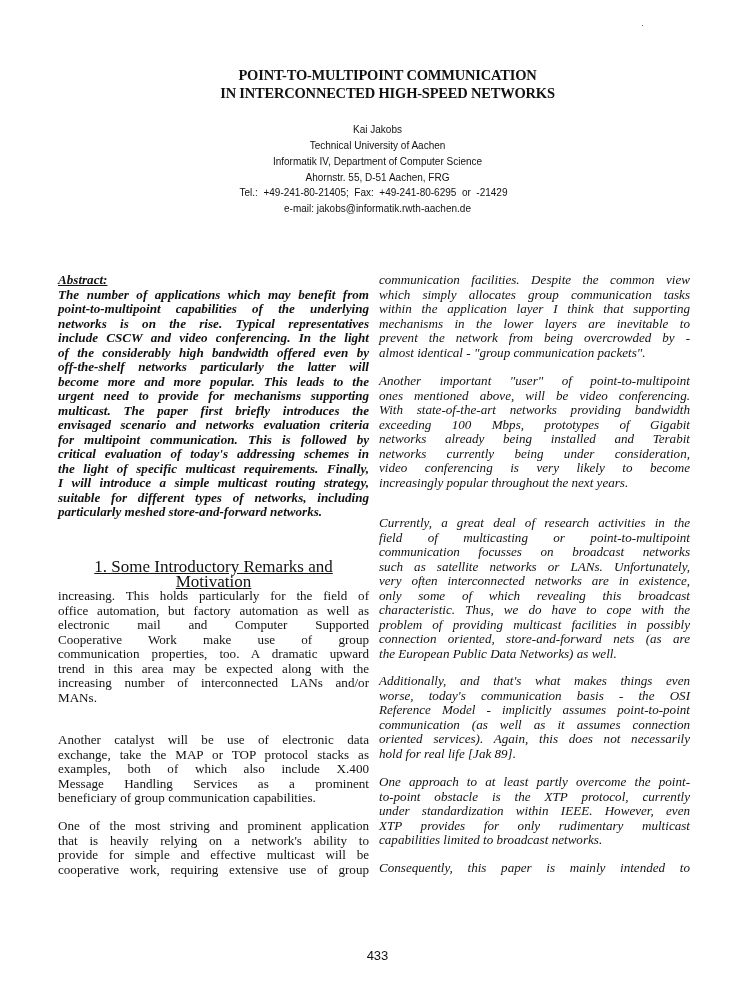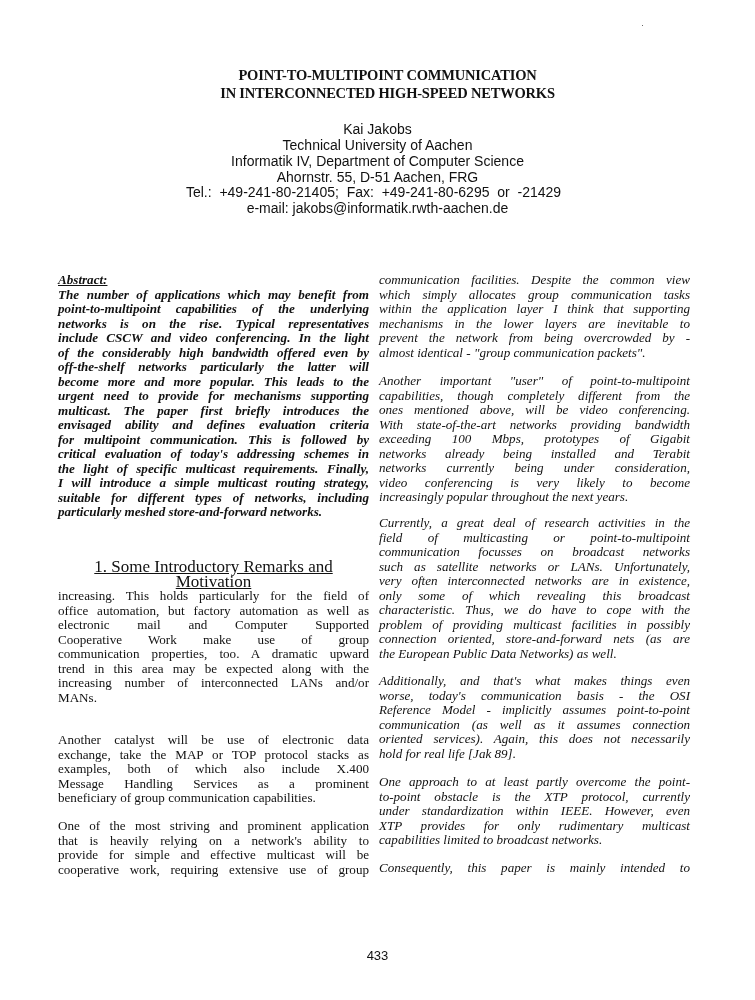--- a/index.html
+++ b/index.html
@@ -2,21 +2,21 @@
 <html><head>
 <meta charset="utf-8">
 <style>
   html, body { margin: 0; padding: 0; background: #ffffff; }
   body { width: 755px; height: 1000px; position: relative; overflow: hidden; color: #111; }
   .title { position: absolute; left: 0; width: 755px; text-align: center;
     font-family: "Liberation Serif", serif; font-weight: bold; font-size: 14.5px; letter-spacing: -0.2px; line-height: 18px; }
   .t1 { top: 66px; left: 10px; }
   .t2 { top: 84px; left: 10px; }
   .auth { position: absolute; left: 0; width: 755px; text-align: center;
-    font-family: "Liberation Sans", sans-serif; font-size: 14px; line-height: 15.8px; }
+    font-family: "Liberation Sans", sans-serif; font-size: 10px; line-height: 15.8px; }
   .col { position: absolute; width: 311px; font-family: "Liberation Serif", serif; font-size: 13.1px; line-height: 14.5px; }
   .col .ln { display: block; white-space: nowrap; height: 14.5px; text-align: justify; text-align-last: justify; }
   .col .ln.last { text-align-last: left; }
   .left { left: 58px; }
   .right { left: 379px; font-style: italic; }
   .ital { font-style: italic; font-weight: bold; }
   .u { text-decoration: underline; }
   .blk { position: absolute; left: 0; width: 311px; }
   .heading { position: absolute; left: 0; width: 311px; text-align: center; text-decoration: underline; font-family: "Liberation Serif", serif; font-size: 17px; }
   .pagenum { position: absolute; top: 948px; left: 0; width: 755px; text-align: center; font-family: "Liberation Sans", sans-serif; font-size: 13px; }
@@ -43,21 +43,21 @@
     <div id="abstract-lines">
         <span class="ln">The number of applications which may benefit from</span>
         <span class="ln">point-to-multipoint capabilities of the underlying</span>
         <span class="ln">networks is on the rise. Typical representatives</span>
         <span class="ln">include CSCW and video conferencing. In the light</span>
         <span class="ln">of the considerably high bandwidth offered even by</span>
         <span class="ln">off-the-shelf networks particularly the latter will</span>
         <span class="ln">become more and more popular. This leads to the</span>
         <span class="ln">urgent need to provide for mechanisms supporting</span>
         <span class="ln">multicast. The paper first briefly introduces the</span>
-        <span class="ln">envisaged ability and defines evaluation criteria</span>
+        <span class="ln">envisaged scenario and networks evaluation criteria</span>
         <span class="ln">for multipoint communication. This is followed by</span>
         <span class="ln">critical evaluation of today's addressing schemes in</span>
         <span class="ln">the light of specific multicast requirements. Finally,</span>
         <span class="ln">I will introduce a simple multicast routing strategy,</span>
         <span class="ln">suitable for different types of networks, including</span>
         <span class="ln last">particularly meshed store-and-forward networks.</span>
       </div>
   </div>
   <div class="heading" style="top:287px">1. Some Introductory Remarks and Motivation</div>
   <div class="blk" style="top:316px" id="lp0">
@@ -89,21 +89,20 @@
   <div class="blk" style="top:0" id="rp0">
       <span class="ln">communication facilities. Despite the common view</span>
       <span class="ln">which simply allocates group communication tasks</span>
       <span class="ln">within the application layer I think that supporting</span>
       <span class="ln">mechanisms in the lower layers are inevitable to</span>
       <span class="ln">prevent the network from being overcrowded by -</span>
       <span class="ln last">almost identical - "group communication packets".</span>
     </div>
   <div class="blk" style="top:101px" id="rp1">
       <span class="ln">Another important "user" of point-to-multipoint</span>
-      <span class="ln">capabilities, though completely different from the</span>
       <span class="ln">ones mentioned above, will be video conferencing.</span>
       <span class="ln">With state-of-the-art networks providing bandwidth</span>
       <span class="ln">exceeding 100 Mbps, prototypes of Gigabit</span>
       <span class="ln">networks already being installed and Terabit</span>
       <span class="ln">networks currently being under consideration,</span>
       <span class="ln">video conferencing is very likely to become</span>
       <span class="ln last">increasingly popular throughout the next years.</span>
     </div>
   <div class="blk" style="top:243px" id="rp2">
       <span class="ln">Currently, a great deal of research activities in the</span>

